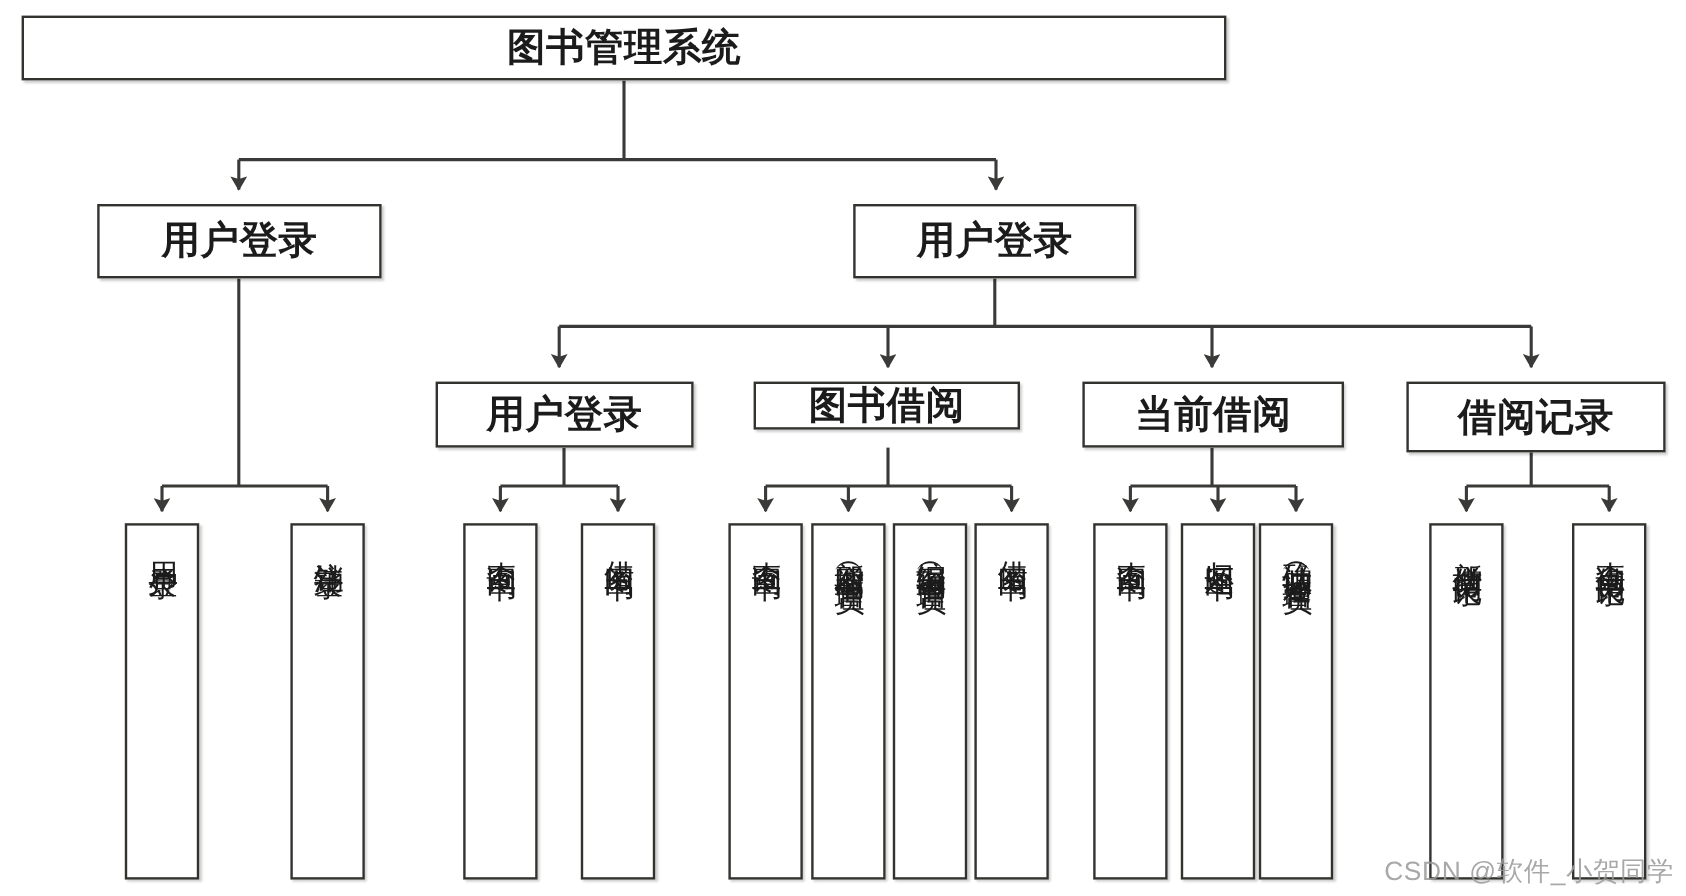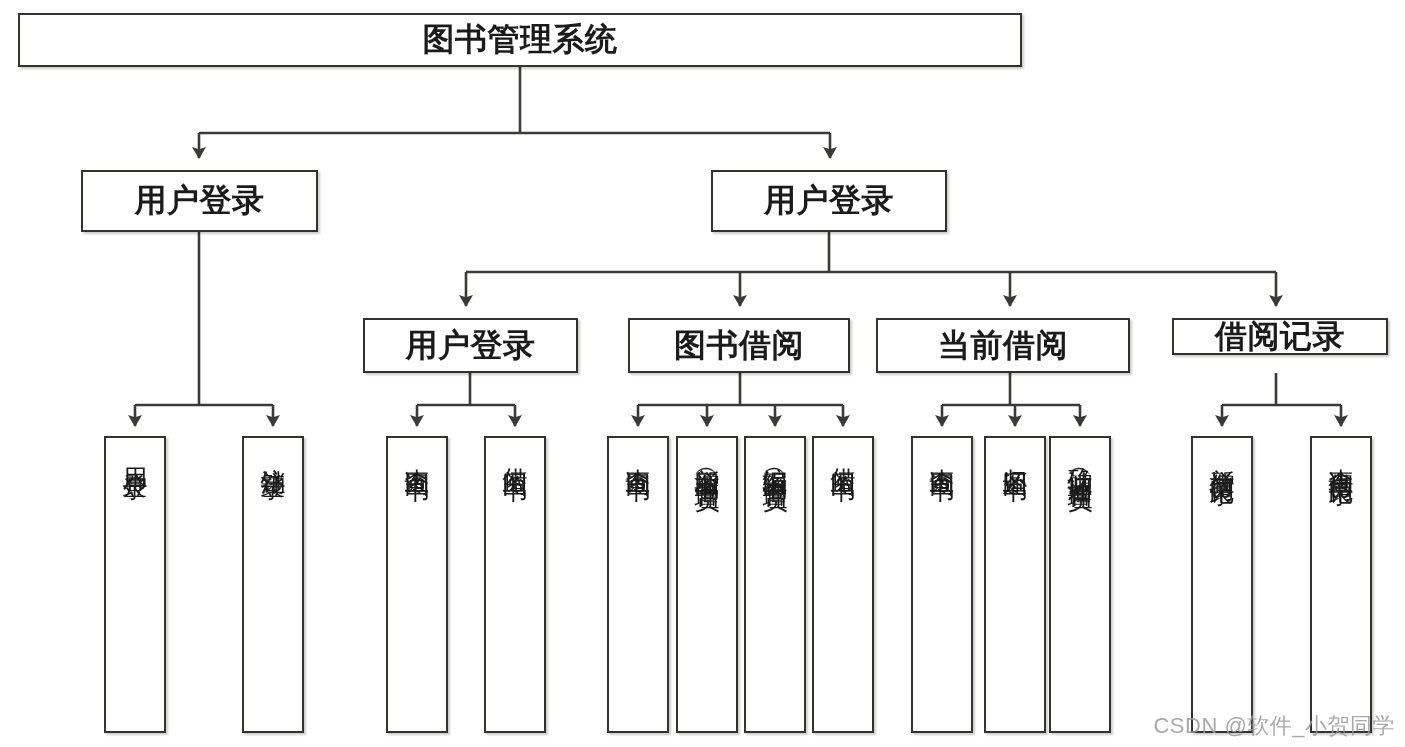--- a/index.html
+++ b/index.html
@@ -143,27 +143,27 @@
   <div class="node horiz" style="left:81px; top:170px; width:237px; height:62px;">
     <span class="label">用户登录</span>
   </div>
   <div class="node horiz" style="left:711px; top:170px; width:236px; height:62px;">
     <span class="label">用户登录</span>
   </div>
 
   <div class="node horiz" style="left:363px; top:318px; width:215px; height:55px;">
     <span class="label">用户登录</span>
   </div>
-  <div class="node horiz" style="left:628px; top:318px; width:222px; height:55px;">
+  <div class="node horiz" style="left:628px; top:318px; width:222px; height:40px;">
     <span class="label">图书借阅</span>
   </div>
-  <div class="node horiz" style="left:876px; top:318px; width:254px; height:55px;">
+  <div class="node horiz" style="left:902px; top:318px; width:218px; height:55px;">
     <span class="label">当前借阅</span>
   </div>
-  <div class="node horiz" style="left:1172px; top:318px; width:216px; height:37px;">
+  <div class="node horiz" style="left:1172px; top:318px; width:216px; height:59px;">
     <span class="label">借阅记录</span>
   </div>
 
   <div class="node vert" style="left:104px; top:436px; width:62px; height:297px;">
     <span class="label">用户登录</span>
   </div>
   <div class="node vert" style="left:242px; top:436px; width:62px; height:297px;">
     <span class="label">注销登录</span>
   </div>
   <div class="node vert" style="left:386px; top:436px; width:62px; height:297px;">

